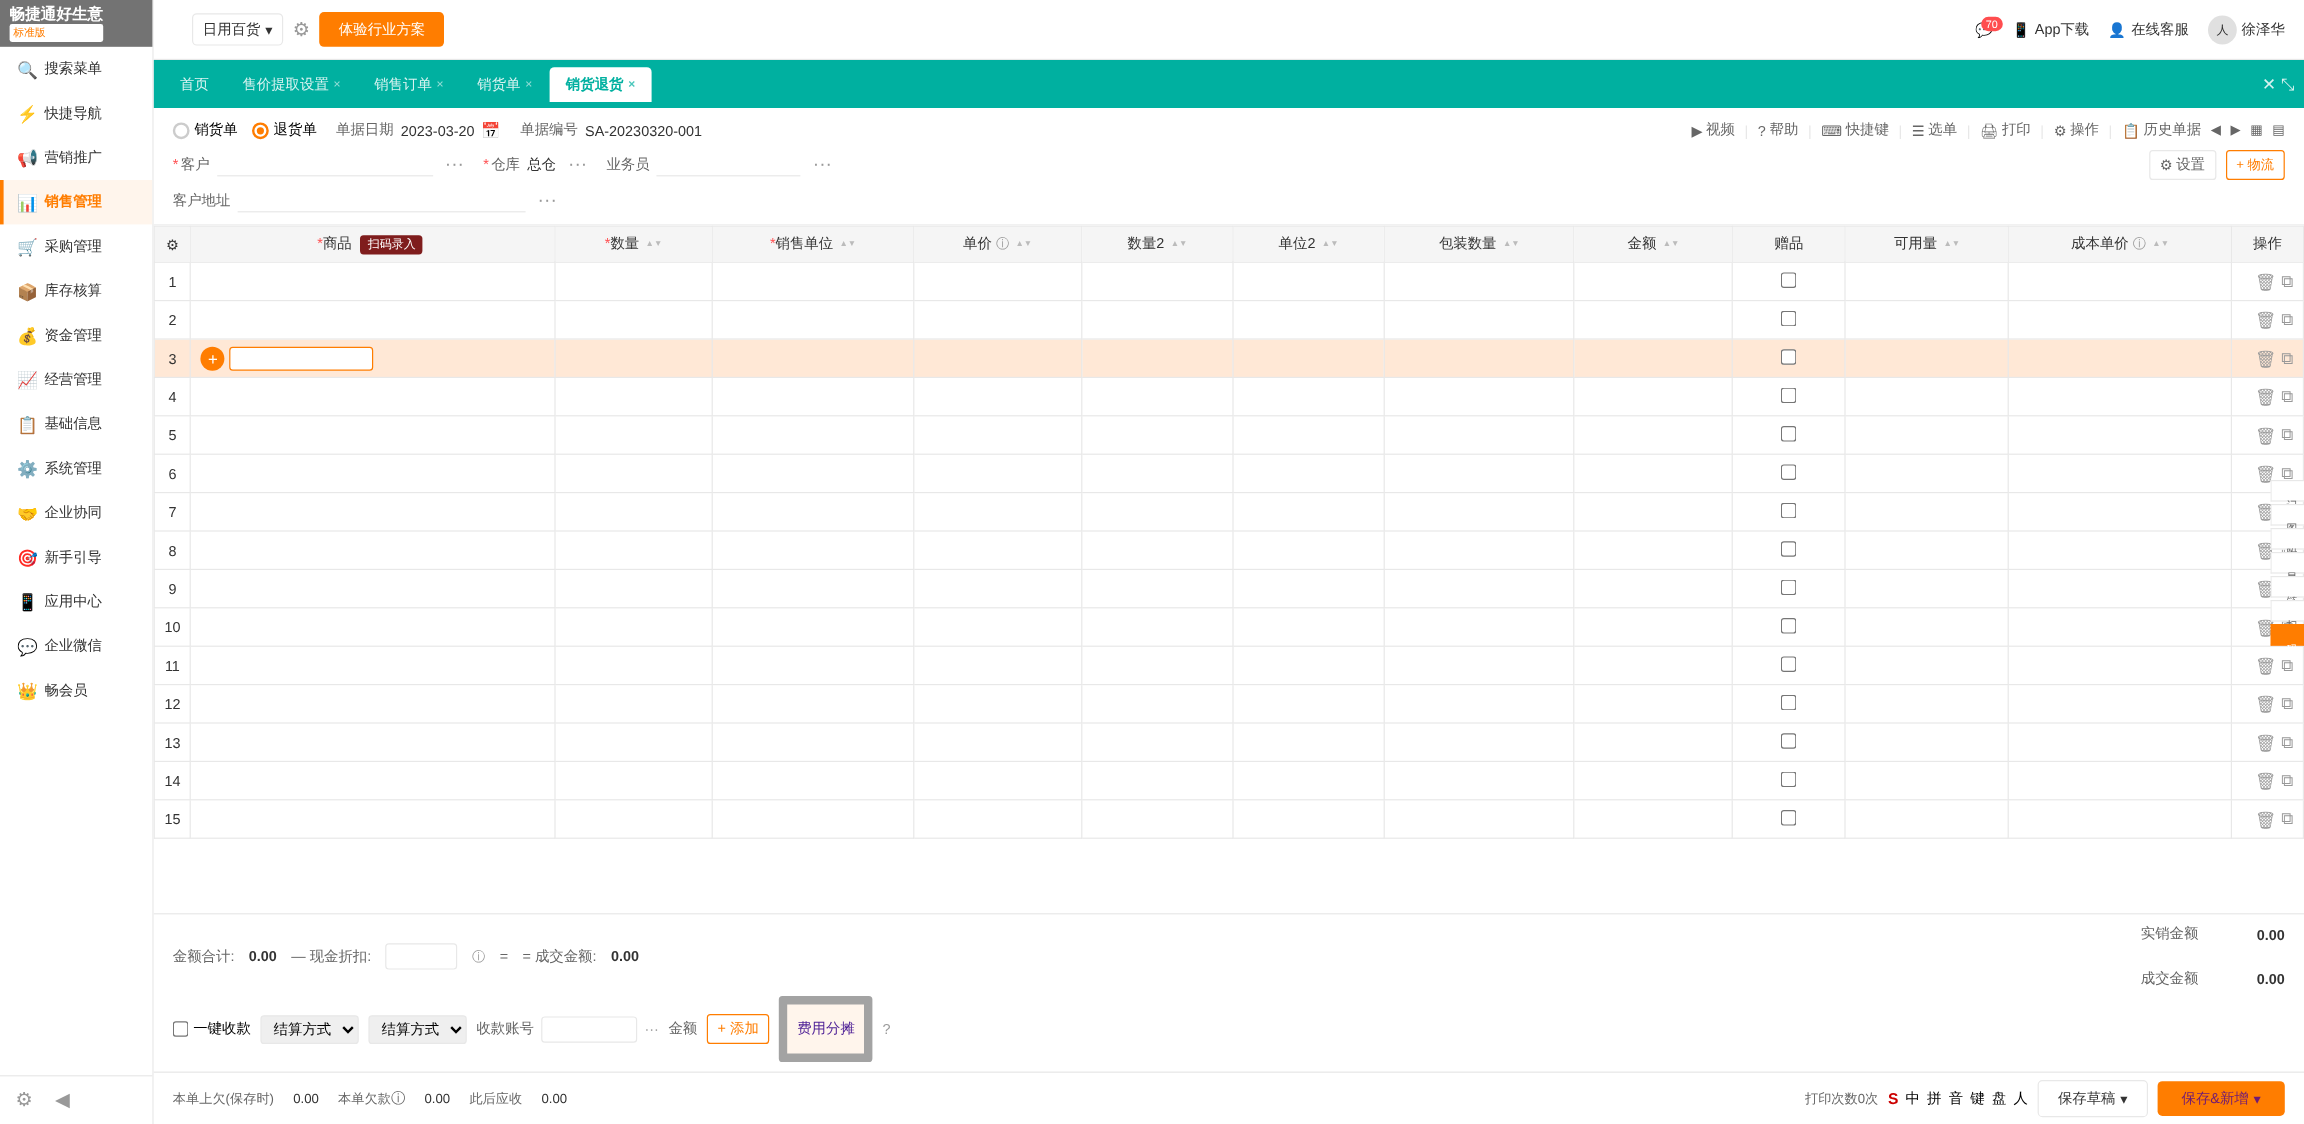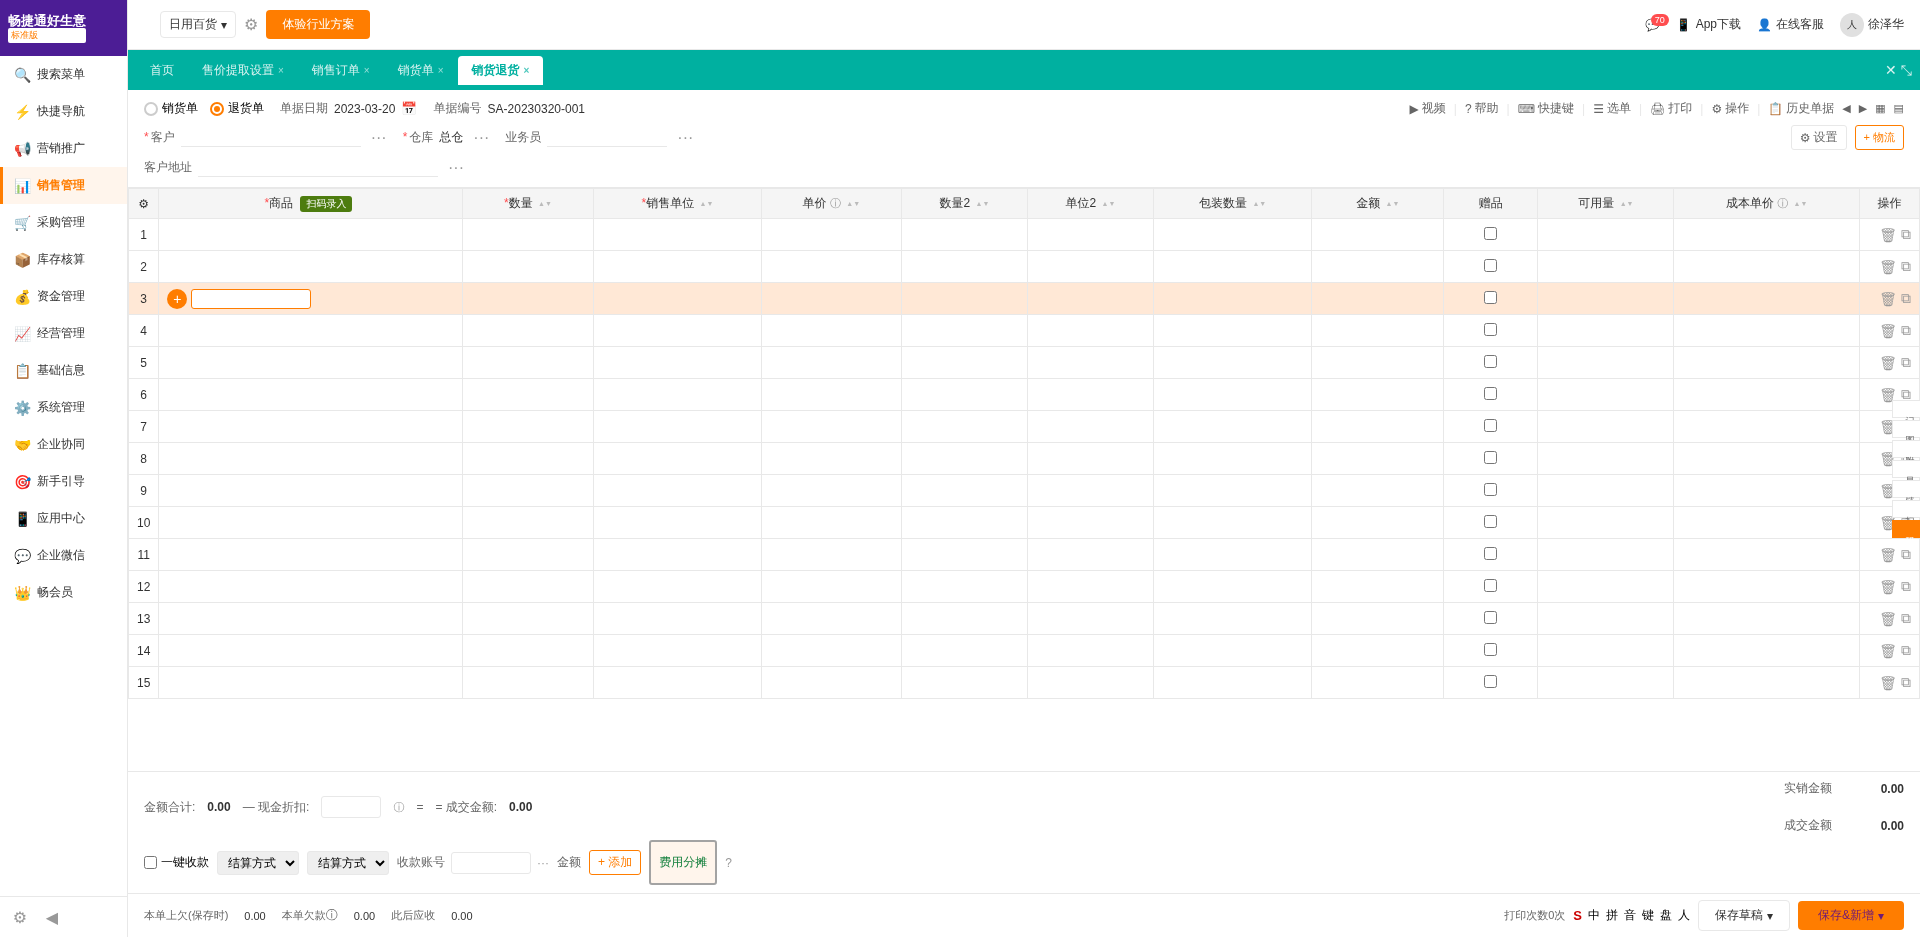--- a/index.html
+++ b/index.html
@@ -1,20 +1,20 @@
 <!DOCTYPE html>
 <html><head>
   <meta charset="utf-8">
   <style>
     * { box-sizing: border-box; margin: 0; padding: 0; font-family: 'Microsoft YaHei', '微软雅黑', sans-serif; font-size: 12px; }
     body { background: #f5f5f5; display: flex; height: 937px; overflow: hidden; }
 
     
     .sidebar { width: 128px; background: #fff; display: flex; flex-direction: column; border-right: 1px solid #e8e8e8; flex-shrink: 0; }
-    .sidebar-logo { background: #4c1d95; padding: 10px 8px; display: flex; align-items: center; gap: 6px; height: 56px; }
+    .sidebar-logo { background: #737373; padding: 10px 8px; display: flex; align-items: center; gap: 6px; height: 39px; }
     .sidebar-logo-text { color: #fff; font-size: 13px; font-weight: bold; line-height: 1.2; }
     .sidebar-logo-badge { background: #fff; color: #ff7d00; font-size: 9px; padding: 1px 3px; border-radius: 2px; }
     .sidebar-nav { flex: 1; overflow-y: auto; }
     .sidebar-item { display: flex; align-items: center; gap: 6px; padding: 10px 12px; cursor: pointer; color: #333; border-left: 3px solid transparent; }
     .sidebar-item.active { background: #fff5ec; color: #ff7d00; border-left-color: #ff7d00; font-weight: bold; }
     .sidebar-item-icon { width: 16px; height: 16px; display: flex; align-items: center; justify-content: center; font-size: 14px; }
     .sidebar-bottom { padding: 8px; display: flex; gap: 8px; border-top: 1px solid #e8e8e8; align-items: center; }
     .sidebar-bottom-icon { width: 24px; height: 24px; display: flex; align-items: center; justify-content: center; color: #999; font-size: 16px; cursor: pointer; }
 
     
@@ -80,21 +80,21 @@
     .footer-row1 { display: flex; align-items: center; gap: 12px; margin-bottom: 6px; }
     .footer-label { color: #666; }
     .footer-value { color: #333; font-weight: bold; }
     .footer-eq { color: #666; }
     .footer-row2 { display: flex; align-items: center; gap: 8px; }
     .footer-checkbox { display: flex; align-items: center; gap: 4px; cursor: pointer; }
     .footer-input { border: 1px solid #e8e8e8; border-radius: 3px; padding: 3px 6px; width: 80px; }
     .footer-select { border: 1px solid #e8e8e8; border-radius: 3px; padding: 3px 6px; }
     .footer-dots { color: #999; cursor: pointer; }
     .footer-add-btn { background: #fff; border: 1px solid #ff7d00; color: #ff7d00; border-radius: 3px; padding: 3px 8px; cursor: pointer; display: flex; align-items: center; gap: 3px; }
-    .footer-split-btn { background: #fff5ec; border: 2px solid #a3a3a3; color: #15803d; border-radius: 3px; padding: 12px 8px; cursor: pointer; }
+    .footer-split-btn { background: #fff5ec; border: 7px solid #a3a3a3; color: #4c1d95; border-radius: 3px; padding: 12px 8px; cursor: pointer; }
     .footer-help { color: #999; cursor: pointer; }
     .footer-amount-row { display: flex; gap: 12px; align-items: center; justify-content: flex-end; }
     .footer-amount-label { color: #666; }
     .footer-amount-value { color: #333; font-weight: bold; min-width: 60px; text-align: right; }
 
     
     .bottombar { background: #fff; border-top: 1px solid #e8e8e8; padding: 6px 16px; display: flex; align-items: center; gap: 16px; }
     .bottombar-text { color: #666; font-size: 11px; }
     .bottombar-value { color: #333; font-size: 11px; }
     .bottombar-right { margin-left: auto; display: flex; gap: 8px; align-items: center; }
@@ -371,21 +371,21 @@
 
   <div class="table-area">
     <table class="data-table">
       <thead>
         <tr>
           <th class="col-setting th-gear">
             <span>⚙</span>
           </th>
           <th class="col-product">
             <span style="color:#ff4d4f;">*</span>商品
-            <span style="display:inline-block;margin:0 4px;background:#4d7c0f;color:#fff;padding:1px 6px;border-radius:3px;font-size:10px;cursor:pointer;">扫码录入</span>
+            <span style="display:inline-block;margin:0 4px;background:#7f1d1d;color:#fff;padding:1px 6px;border-radius:3px;font-size:10px;cursor:pointer;">扫码录入</span>
           </th>
           <th class="col-qty">
             <span style="color:#ff4d4f;">*</span>数量
             <span class="th-sort">▲▼</span>
           </th>
           <th class="col-unit">
             <span style="color:#ff4d4f;">*</span>销售单位
             <span class="th-sort">▲▼</span>
           </th>
           <th class="col-price">

